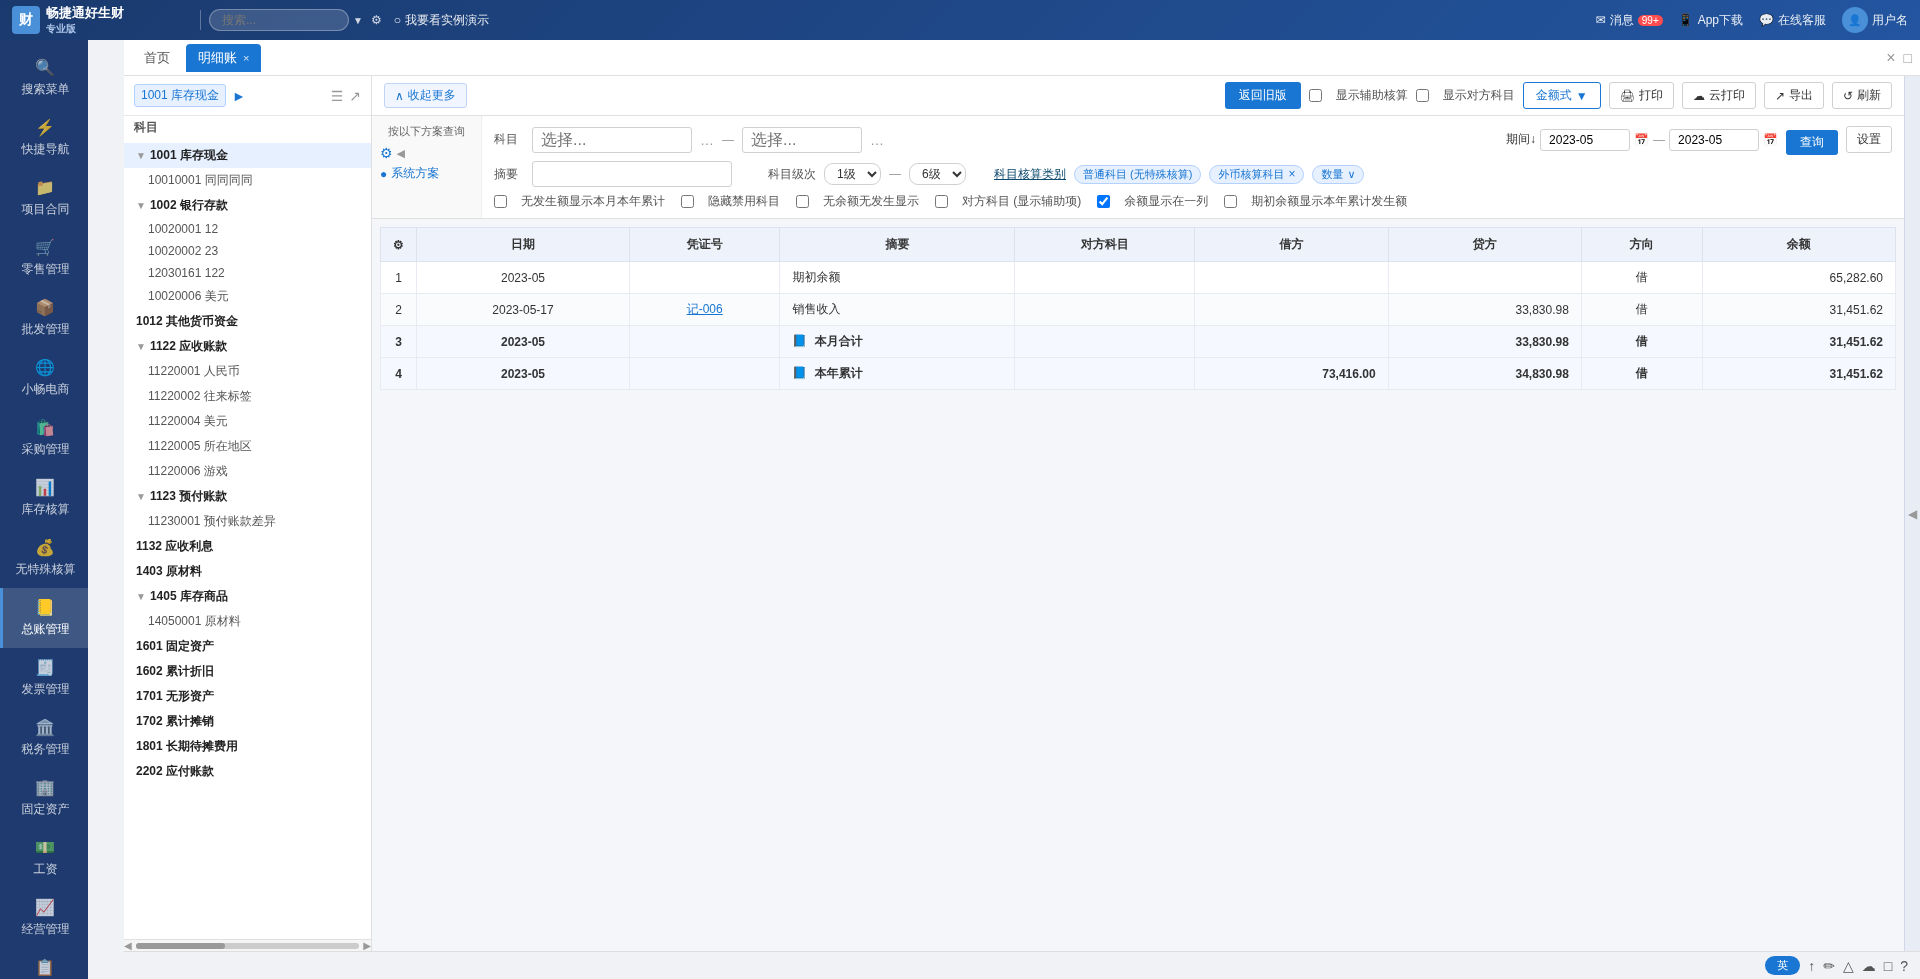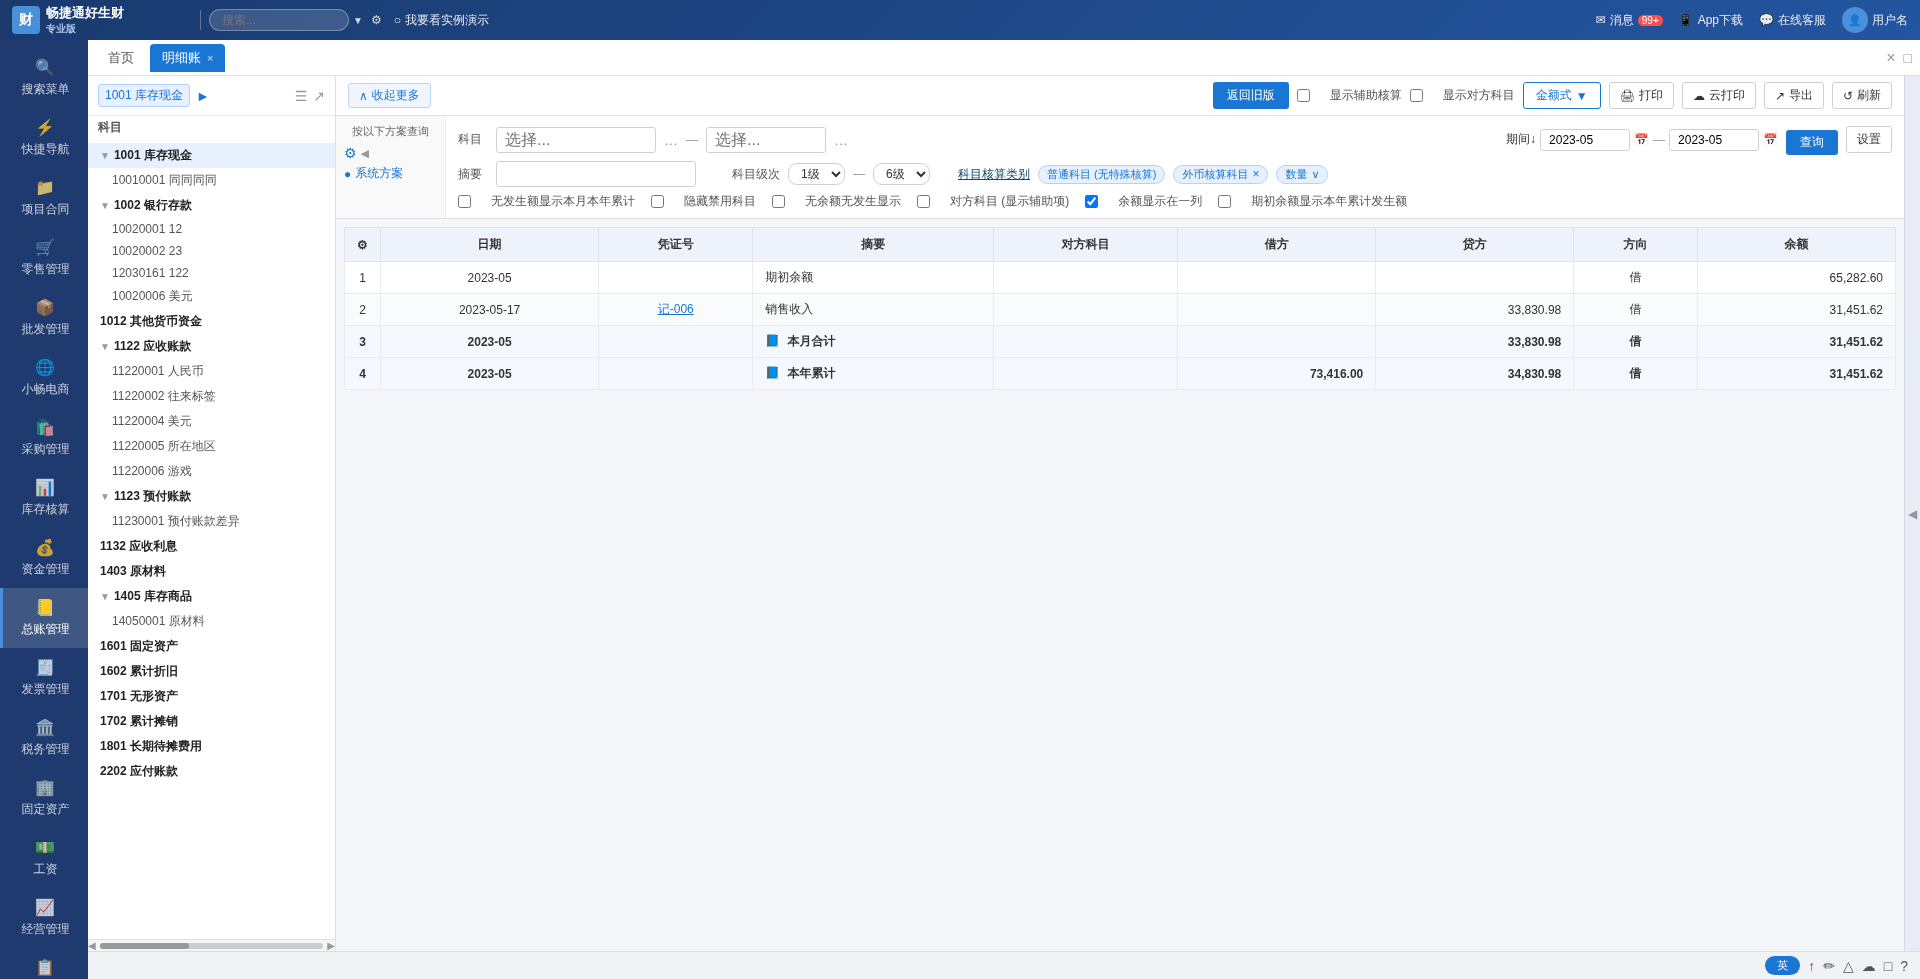--- a/index.html
+++ b/index.html
@@ -110,20 +110,21 @@
       border-left: 3px solid #4a90d9;
     }
     .sidebar-item-icon { font-size: 16px; }
 
     
     .content-area {
       flex: 1;
       display: flex;
       flex-direction: column;
       overflow: hidden;
+      padding-left: 36px;
     }
 
     
     .tab-bar {
       height: 36px;
       background: #fff;
       display: flex;
       align-items: center;
       padding: 0 8px;
       border-bottom: 1px solid #e0e0e0;
@@ -281,21 +282,21 @@
       background: #fff;
       color: #1976d2;
       border: 1px solid #1976d2;
       border-radius: 3px;
       padding: 4px 12px;
       font-size: 12px;
       cursor: pointer;
       display: flex; align-items: center; gap: 4px;
     }
     .checkbox-label {
-      display: flex; align-items: center; gap: 20px;
+      display: flex; align-items: center; gap: 14px;
       font-size: 12px; color: #555; cursor: pointer;
     }
     .filter-row {
       display: flex;
       align-items: center;
       gap: 8px;
       margin-bottom: 6px;
     }
     .filter-label { font-size: 12px; color: #555; min-width: 30px; }
     .filter-input {
@@ -545,21 +546,21 @@
     <div class="sidebar-item">
       <span class="sidebar-item-icon">🛍️</span>
       <span>采购管理</span>
     </div>
     <div class="sidebar-item">
       <span class="sidebar-item-icon">📊</span>
       <span>库存核算</span>
     </div>
     <div class="sidebar-item">
       <span class="sidebar-item-icon">💰</span>
-      <span>资金管理</span>
+      <span>无特殊核算</span>
     </div>
     <div class="sidebar-item active">
       <span class="sidebar-item-icon">📒</span>
       <span>总账管理</span>
     </div>
     <div class="sidebar-item">
       <span class="sidebar-item-icon">🧾</span>
       <span>发票管理</span>
     </div>
     <div class="sidebar-item">

